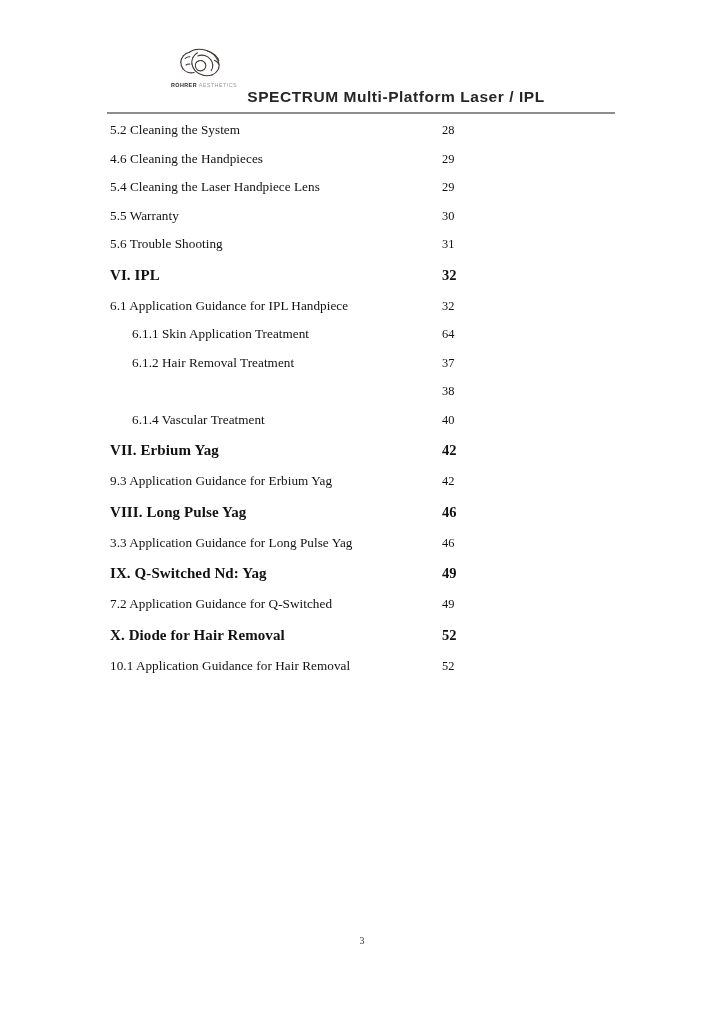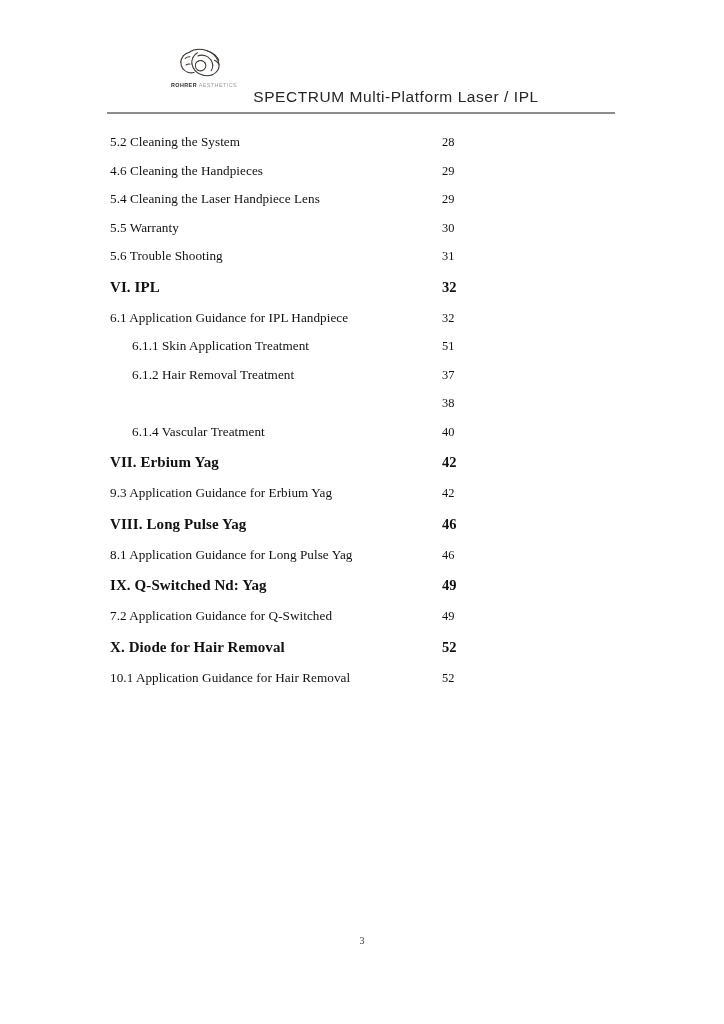--- a/index.html
+++ b/index.html
@@ -64,40 +64,40 @@
   .header-title {
     position: absolute;
     left: 0;
     top: 88px;
     width: 708px;
     text-align: center;
     padding-left: 84px;
     box-sizing: border-box;
     font-family: "Liberation Sans", "DejaVu Sans", sans-serif;
     font-size: 15.5px;
-    font-weight: 400;
+    font-weight: 700;
     letter-spacing: 0.55px;
     color: #262626;
     white-space: nowrap;
   }
 
   .header-rule {
     position: absolute;
     left: 107px;
     top: 112px;
     width: 508px;
     height: 2px;
     background: #8d8d8d;
   }
 
   
   .toc {
     position: absolute;
     left: 0;
-    top: 128px;
+    top: 116px;
     width: 724px;
   }
   .toc-row {
     position: relative;
     height: 28.5px;
     line-height: 28.5px;
     white-space: nowrap;
   }
   .toc-row.section {
     height: 33px;
@@ -214,21 +214,21 @@
       <div class="toc-row section">
         <span class="toc-label">VI. IPL</span>
         <span class="toc-page">32</span>
       </div>
       <div class="toc-row">
         <span class="toc-label">6.1 Application Guidance for IPL Handpiece</span>
         <span class="toc-page">32</span>
       </div>
       <div class="toc-row lvl2">
         <span class="toc-label">6.1.1 Skin Application Treatment</span>
-        <span class="toc-page">51</span>
+        <span class="toc-page">64</span>
       </div>
       <div class="toc-row lvl2">
         <span class="toc-label">6.1.2 Hair Removal Treatment</span>
         <span class="toc-page">37</span>
       </div>
       <div class="toc-row lvl2">
         <span class="toc-page">38</span>
       </div>
       <div class="toc-row lvl2">
         <span class="toc-label">6.1.4 Vascular Treatment</span>
@@ -240,21 +240,21 @@
       </div>
       <div class="toc-row">
         <span class="toc-label">9.3 Application Guidance for Erbium Yag</span>
         <span class="toc-page">42</span>
       </div>
       <div class="toc-row section">
         <span class="toc-label">VIII. Long Pulse Yag</span>
         <span class="toc-page">46</span>
       </div>
       <div class="toc-row">
-        <span class="toc-label">8.1 Application Guidance for Long Pulse Yag</span>
+        <span class="toc-label">3.3 Application Guidance for Long Pulse Yag</span>
         <span class="toc-page">46</span>
       </div>
       <div class="toc-row section">
         <span class="toc-label">IX. Q-Switched Nd: Yag</span>
         <span class="toc-page">49</span>
       </div>
       <div class="toc-row">
         <span class="toc-label">7.2 Application Guidance for Q-Switched</span>
         <span class="toc-page">49</span>
       </div>

